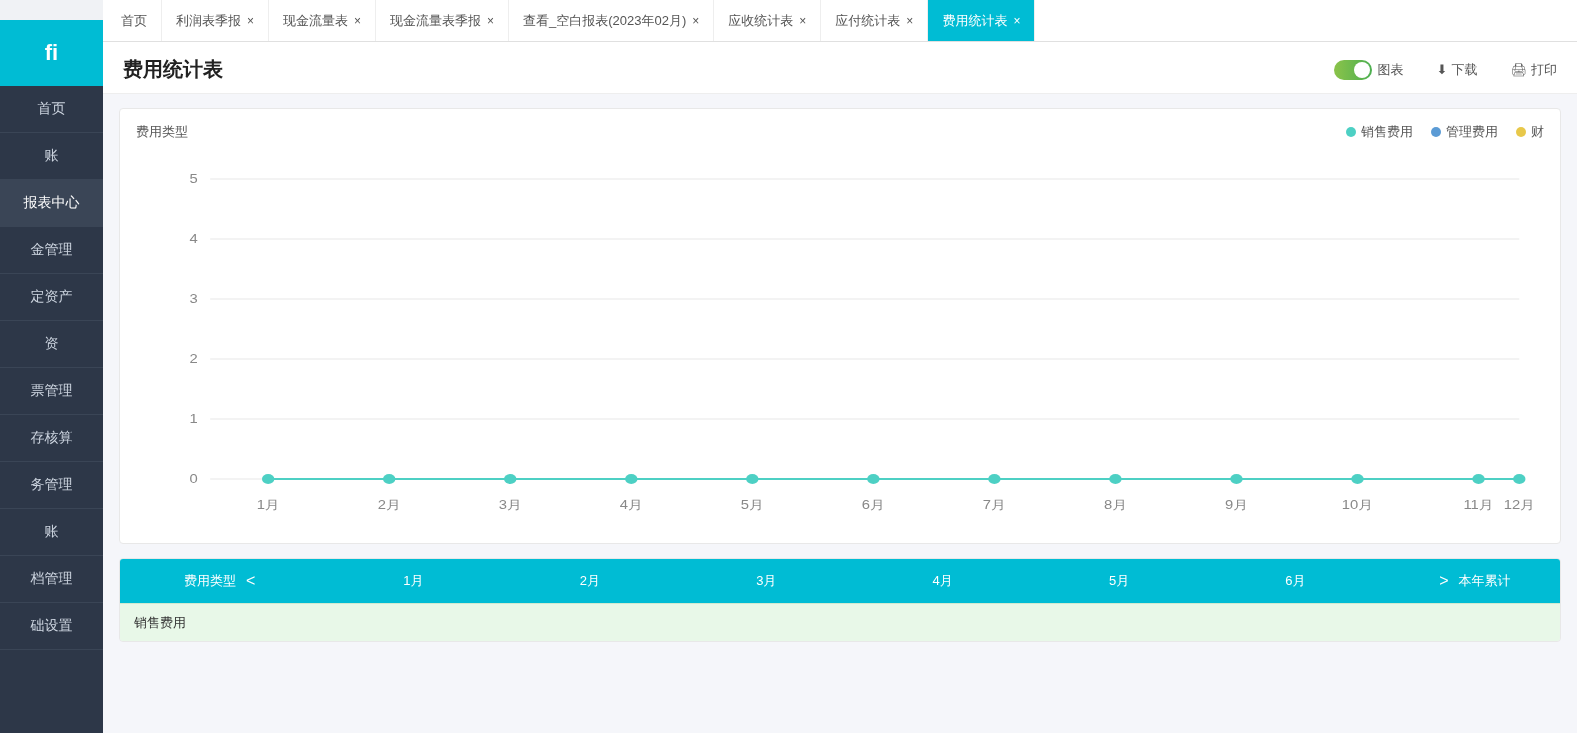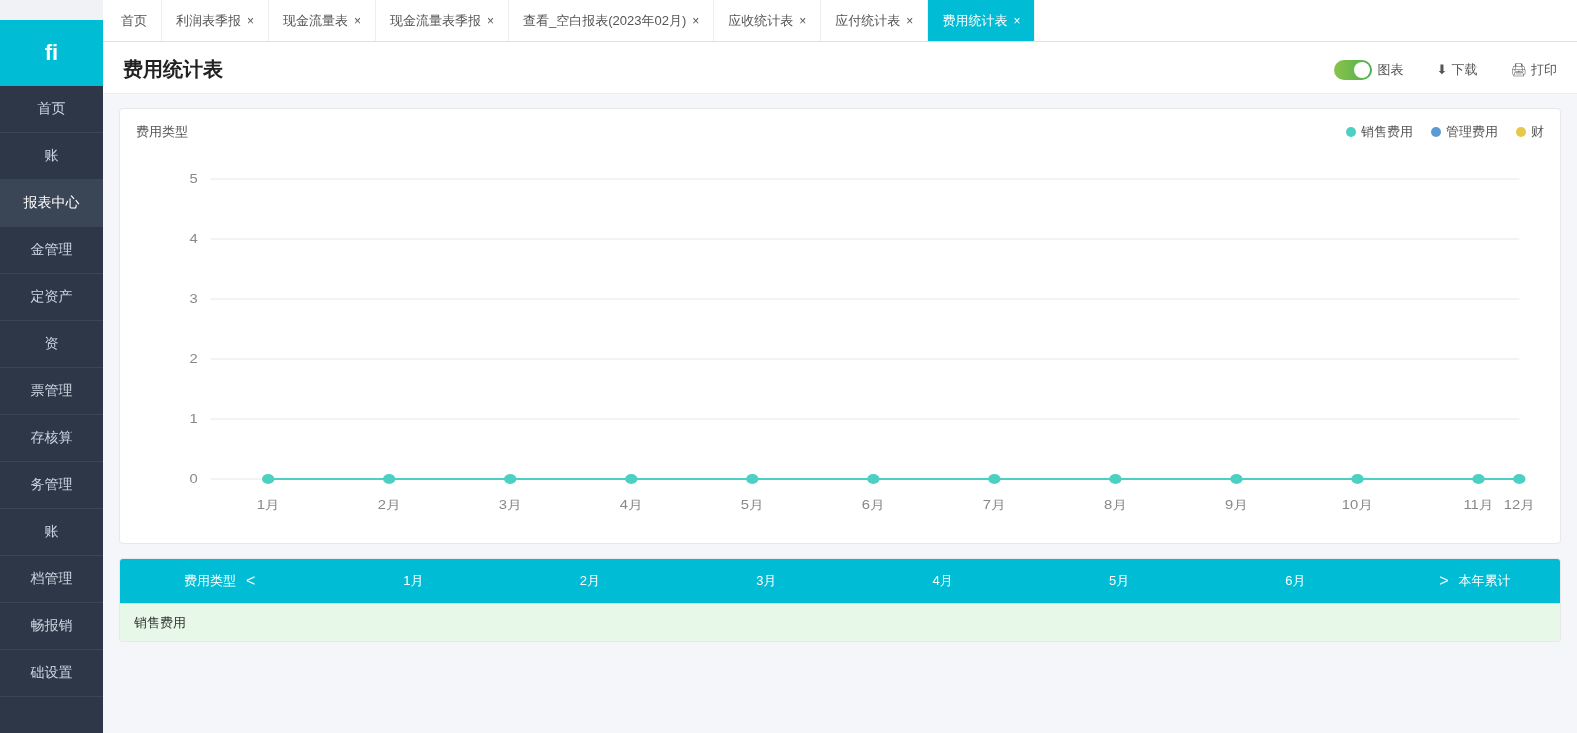--- a/index.html
+++ b/index.html
@@ -250,21 +250,20 @@
   <div class="sidebar-item">账</div>
   <div class="sidebar-item active">报表中心</div>
   <div class="sidebar-item">金管理</div>
   <div class="sidebar-item">定资产</div>
   <div class="sidebar-item">资</div>
   <div class="sidebar-item">票管理</div>
   <div class="sidebar-item">存核算</div>
   <div class="sidebar-item">务管理</div>
   <div class="sidebar-item">账</div>
   <div class="sidebar-item">档管理</div>
-  <div class="sidebar-item">畅报销</div>
   <div class="sidebar-item">础设置</div>
 </div>
 
 <div class="main">
 
   <div class="tabs-bar">
     <div class="tab">
       <span>首页</span>
     </div>
     <div class="tab">

